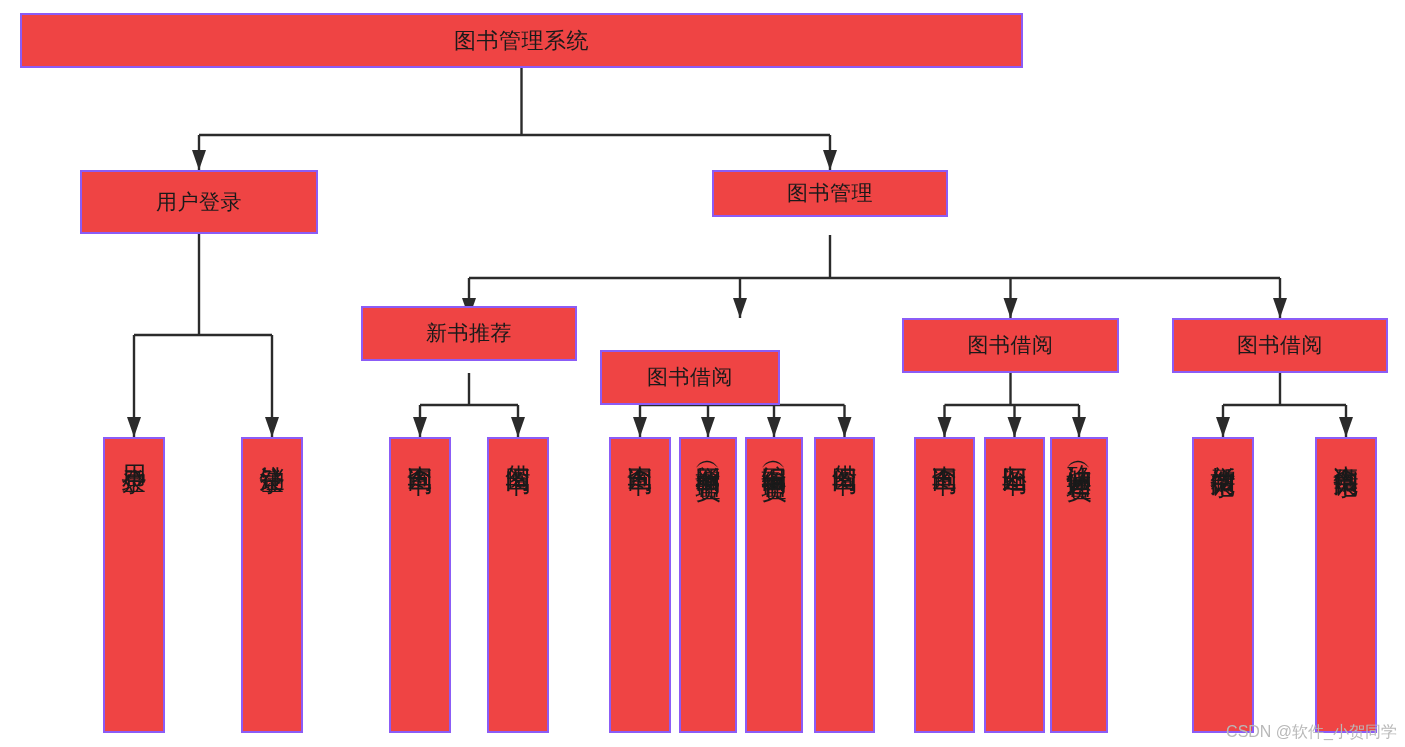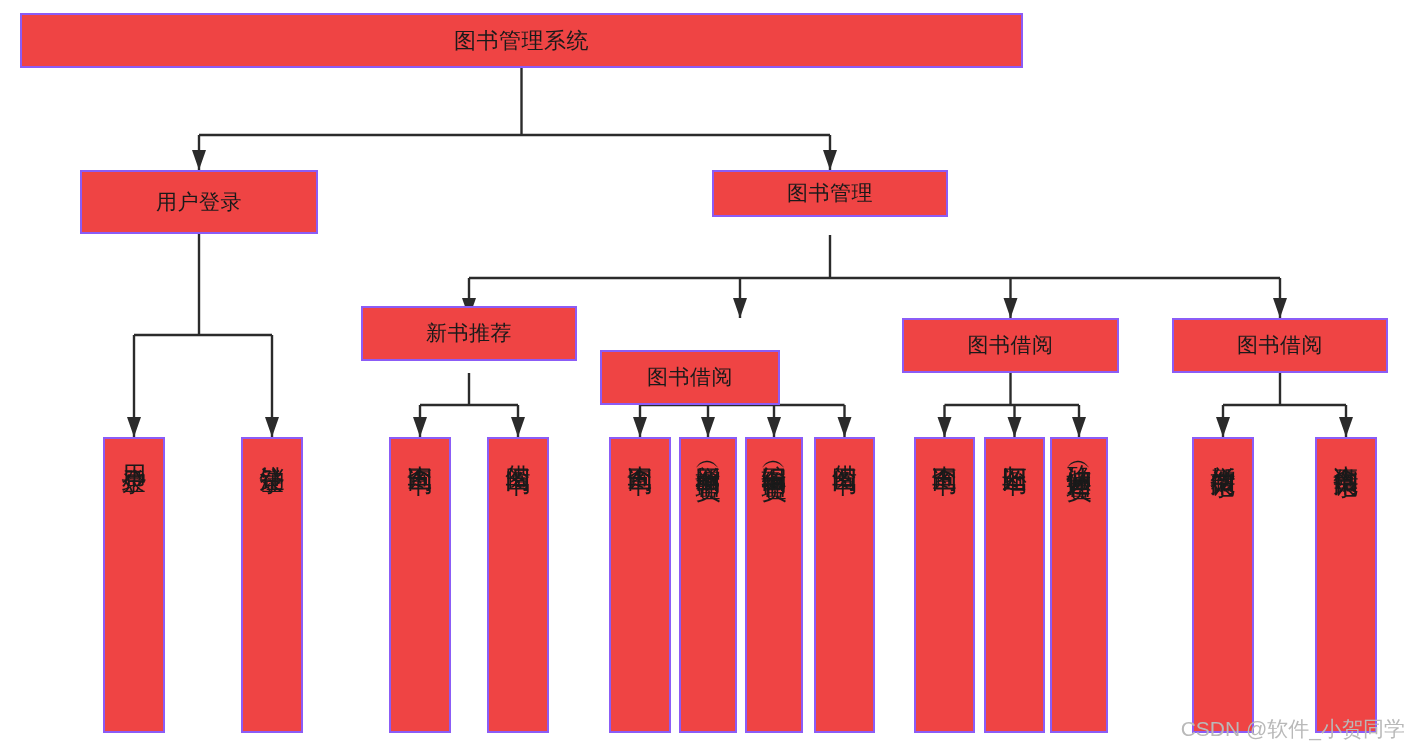--- a/index.html
+++ b/index.html
@@ -56,23 +56,23 @@
   }
   .v-node .node-label {
     writing-mode: vertical-rl;
     text-orientation: upright;
     font-size: 25px;
     line-height: 1.0;
     letter-spacing: 2px;
   }
   .watermark {
     position: absolute;
-    right: 0;
+    right: 8px;
     bottom: 4px;
-    font-size: 21px;
+    font-size: 16px;
     color: #b9b9b9;
     z-index: 5;
     white-space: nowrap;
     font-family: "Liberation Sans", "DejaVu Sans", sans-serif;
   }
 </style>
 </head>
 <body>
 
 <div id="canvas">

